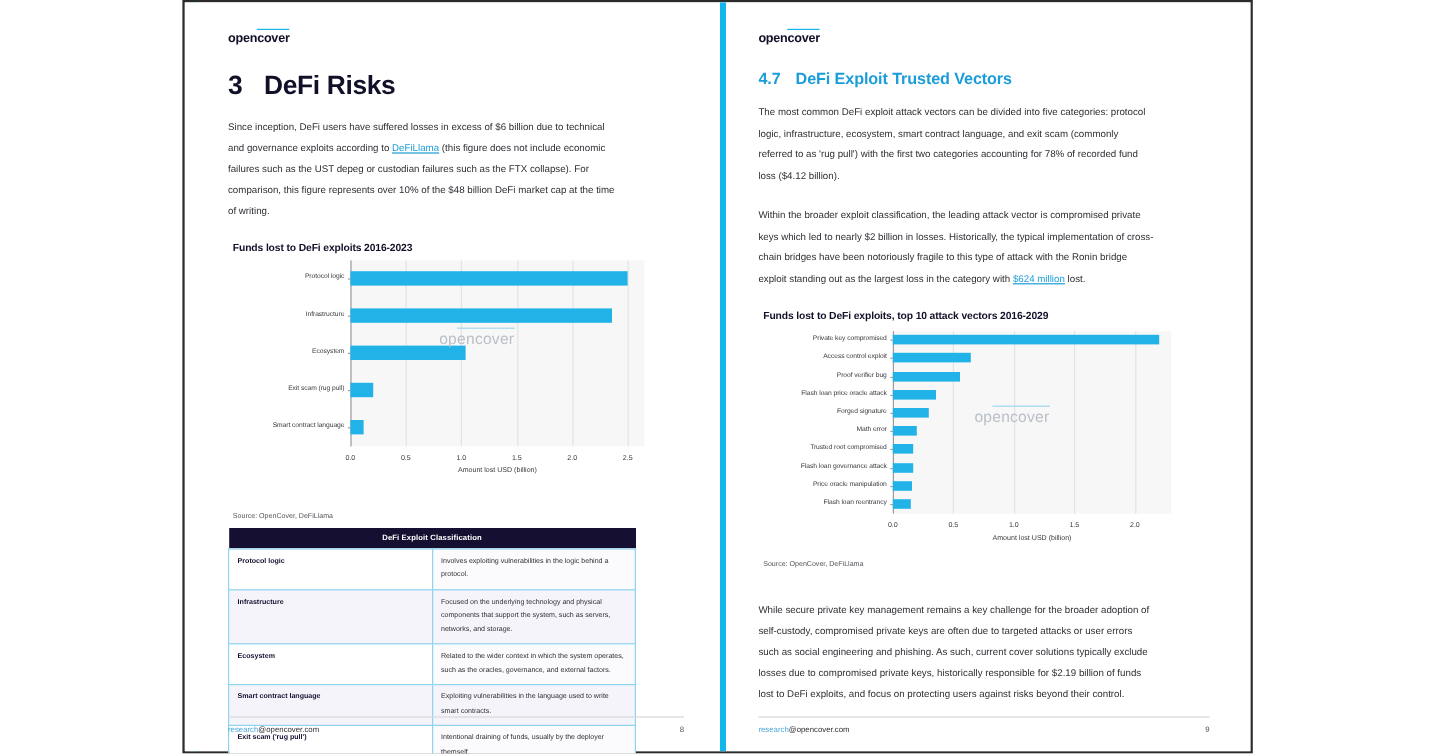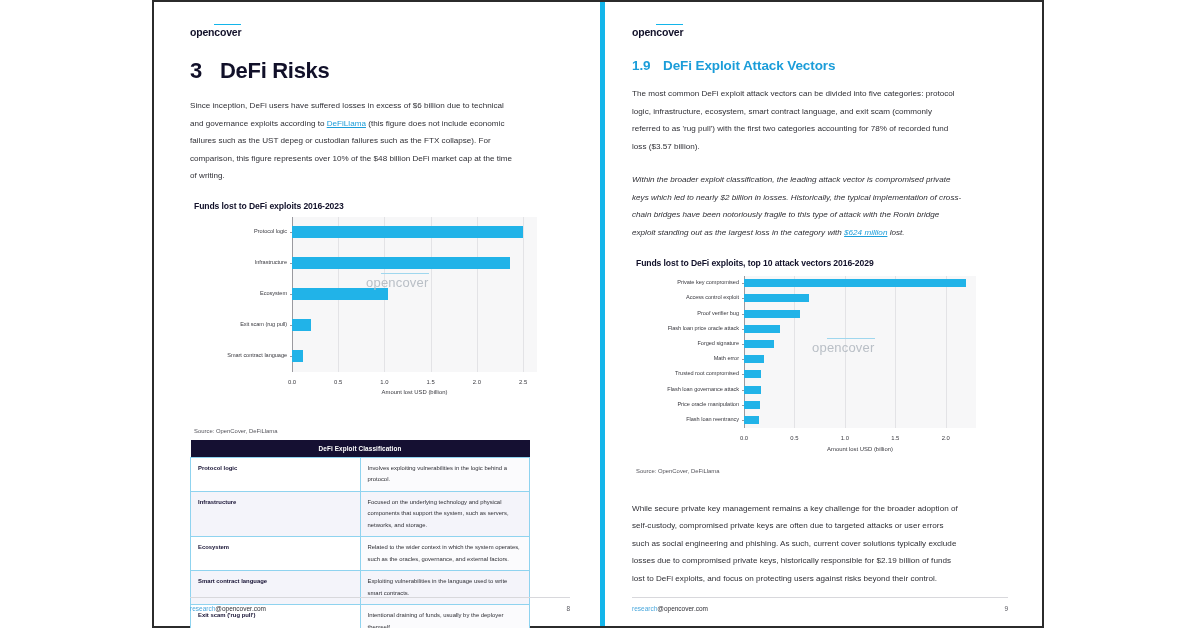--- a/index.html
+++ b/index.html
@@ -315,26 +315,26 @@
     </div>
   </div>
 
   <div class="page" id="page-right">
 
     <div class="logo">
       <span class="lg-open">open</span><span class="lg-cover">cover</span>
     </div>
 
     <h2 class="sub">
-      <span class="num">1.9</span><span>DeFi Exploit Attack Vectors</span>
+      <span class="num">4.7</span><span>DeFi Exploit Trusted Vectors</span>
     </h2>
 
-    <p class="body" style="width:330px;">The most common DeFi exploit attack vectors can be divided into five categories: protocol logic, infrastructure, ecosystem, smart contract language, and exit scam (commonly referred to as 'rug pull') with the first two categories accounting for 78% of recorded fund loss ($3.57 billion).</p>
-
-    <p class="body" style="width:330px;font-style:italic;">
+    <p class="body" style="width:330px;">The most common DeFi exploit attack vectors can be divided into five categories: protocol logic, infrastructure, ecosystem, smart contract language, and exit scam (commonly referred to as 'rug pull') with the first two categories accounting for 78% of recorded fund loss ($4.12 billion).</p>
+
+    <p class="body" style="width:330px;">
       <span>Within the broader exploit classification, the leading attack vector is compromised private keys which led to nearly $2 billion in losses. Historically, the typical implementation of cross-chain bridges have been notoriously fragile to this type of attack with the Ronin bridge exploit standing out as the largest loss in the category with </span><a class="lnk" href="#">$624 million</a><span> lost.</span>
     </p>
 
     
     <div class="chart-title" style="margin-bottom:8px;">Funds lost to DeFi exploits, top 10 attack vectors 2016-2029</div>
     <div class="chart-wrap" style="height:182px;">
       <div class="chart-grid-area" id="c2area" style="position:absolute; left:112px; top:0px; width:232px; height:152px;">
           <div class="axisline" style="left: 0px;"></div>
           <div class="gridline" style="left: 50.4348px;"></div>
           <div class="gridline" style="left: 100.87px;"></div>

